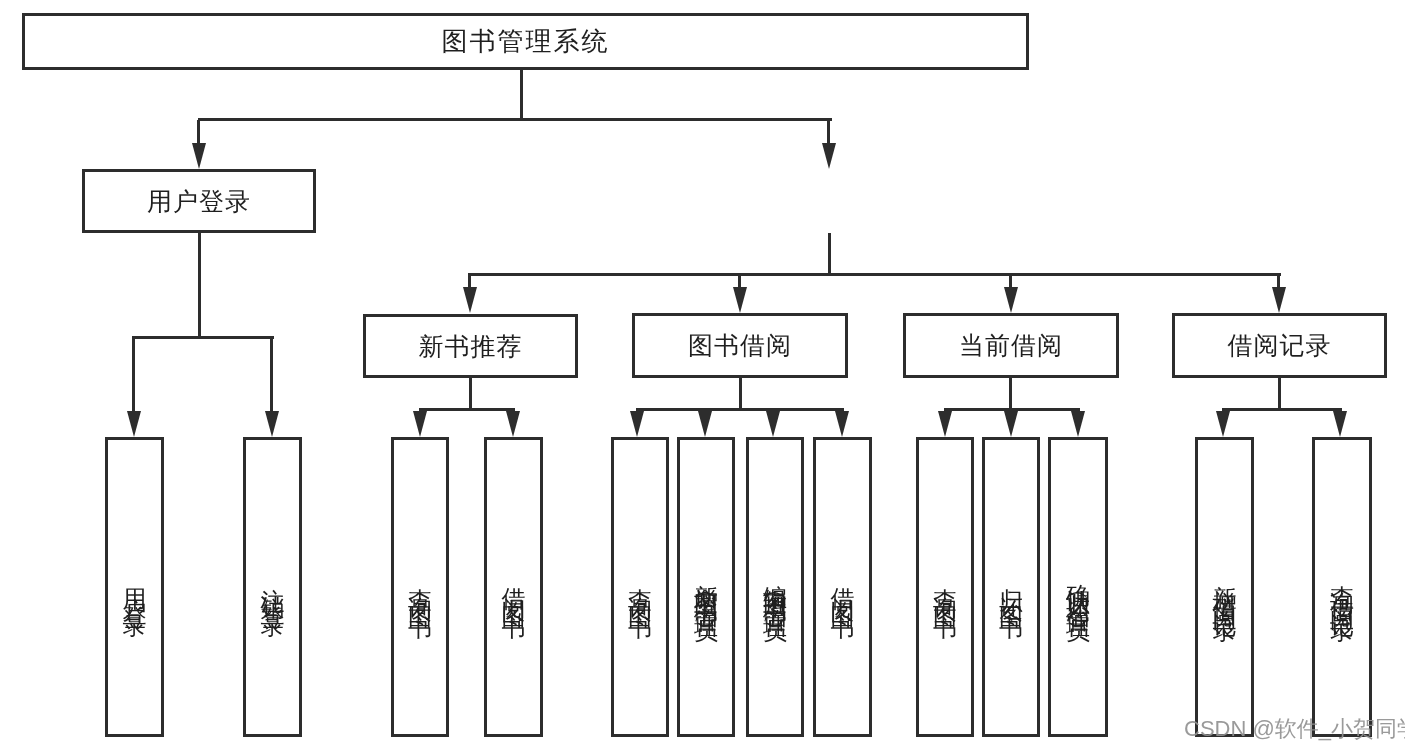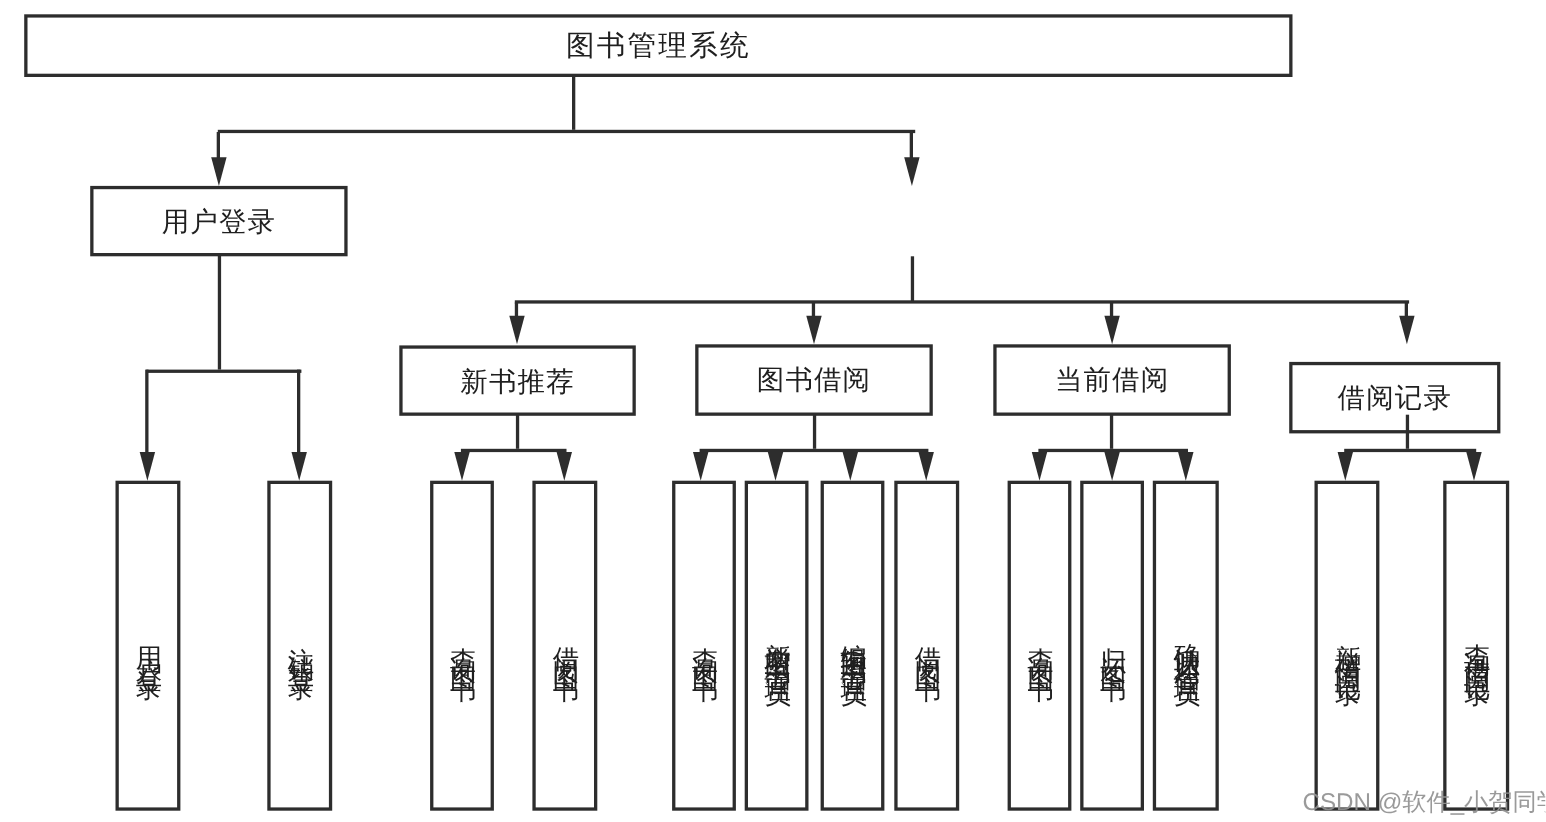--- a/index.html
+++ b/index.html
@@ -70,38 +70,38 @@
     letter-spacing:0px;
     white-space:nowrap;
     z-index:5;
   }
 </style>
 </head>
 <body>
 
 <div id="stage">
 
-  <div class="box" style="left:22px;top:13px;width:1153px;height:57px">
+  <div class="box" style="left:22px;top:13px;width:1007px;height:57px">
     <span class="hlabel root-label">图书管理系统</span>
   </div>
 
   <div class="box" style="left:82px;top:169px;width:234px;height:64px">
     <span class="hlabel">用户登录</span>
   </div>
 
   <div class="box" style="left:363px;top:314px;width:215px;height:64px">
     <span class="hlabel">新书推荐</span>
   </div>
   <div class="box" style="left:632px;top:313px;width:216px;height:65px">
     <span class="hlabel">图书借阅</span>
   </div>
   <div class="box" style="left:903px;top:313px;width:216px;height:65px">
     <span class="hlabel">当前借阅</span>
   </div>
-  <div class="box" style="left:1172px;top:329px;width:192px;height:65px">
+  <div class="box" style="left:1172px;top:313px;width:215px;height:65px">
     <span class="hlabel">借阅记录</span>
   </div>
 
   <div class="box vbox" style="left:105px;top:437px;width:59px;height:300px">
     <span>用户登录</span>
   </div>
   <div class="box vbox" style="left:243px;top:437px;width:59px;height:300px">
     <span>注销登录</span>
   </div>
 

